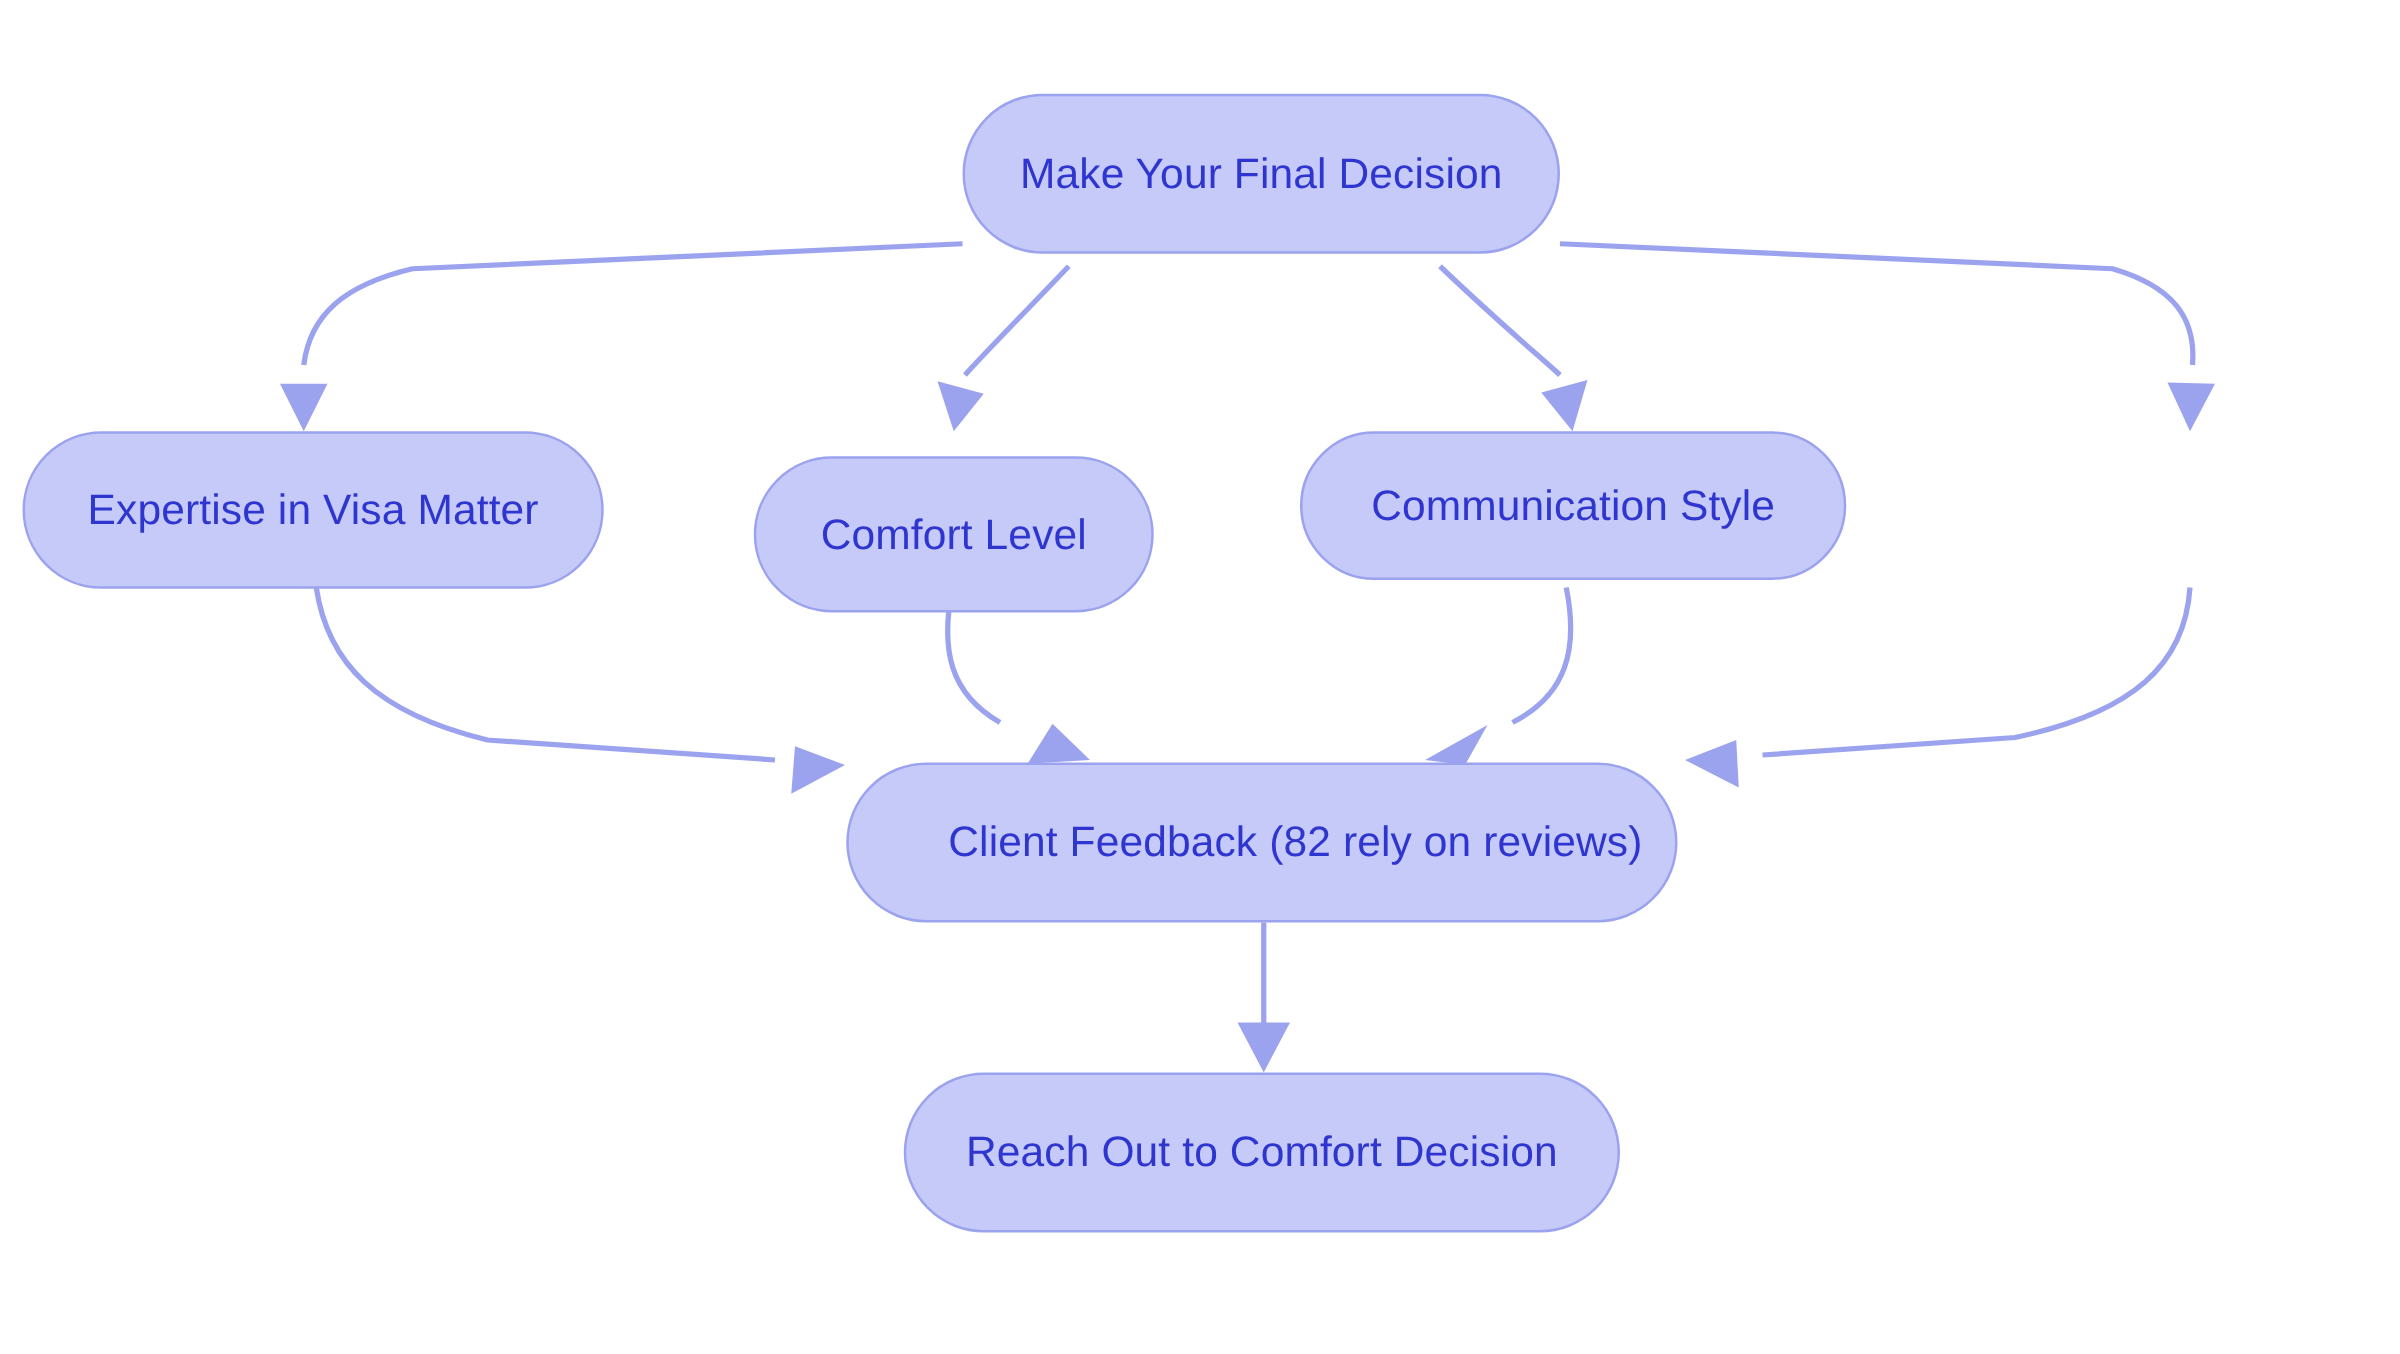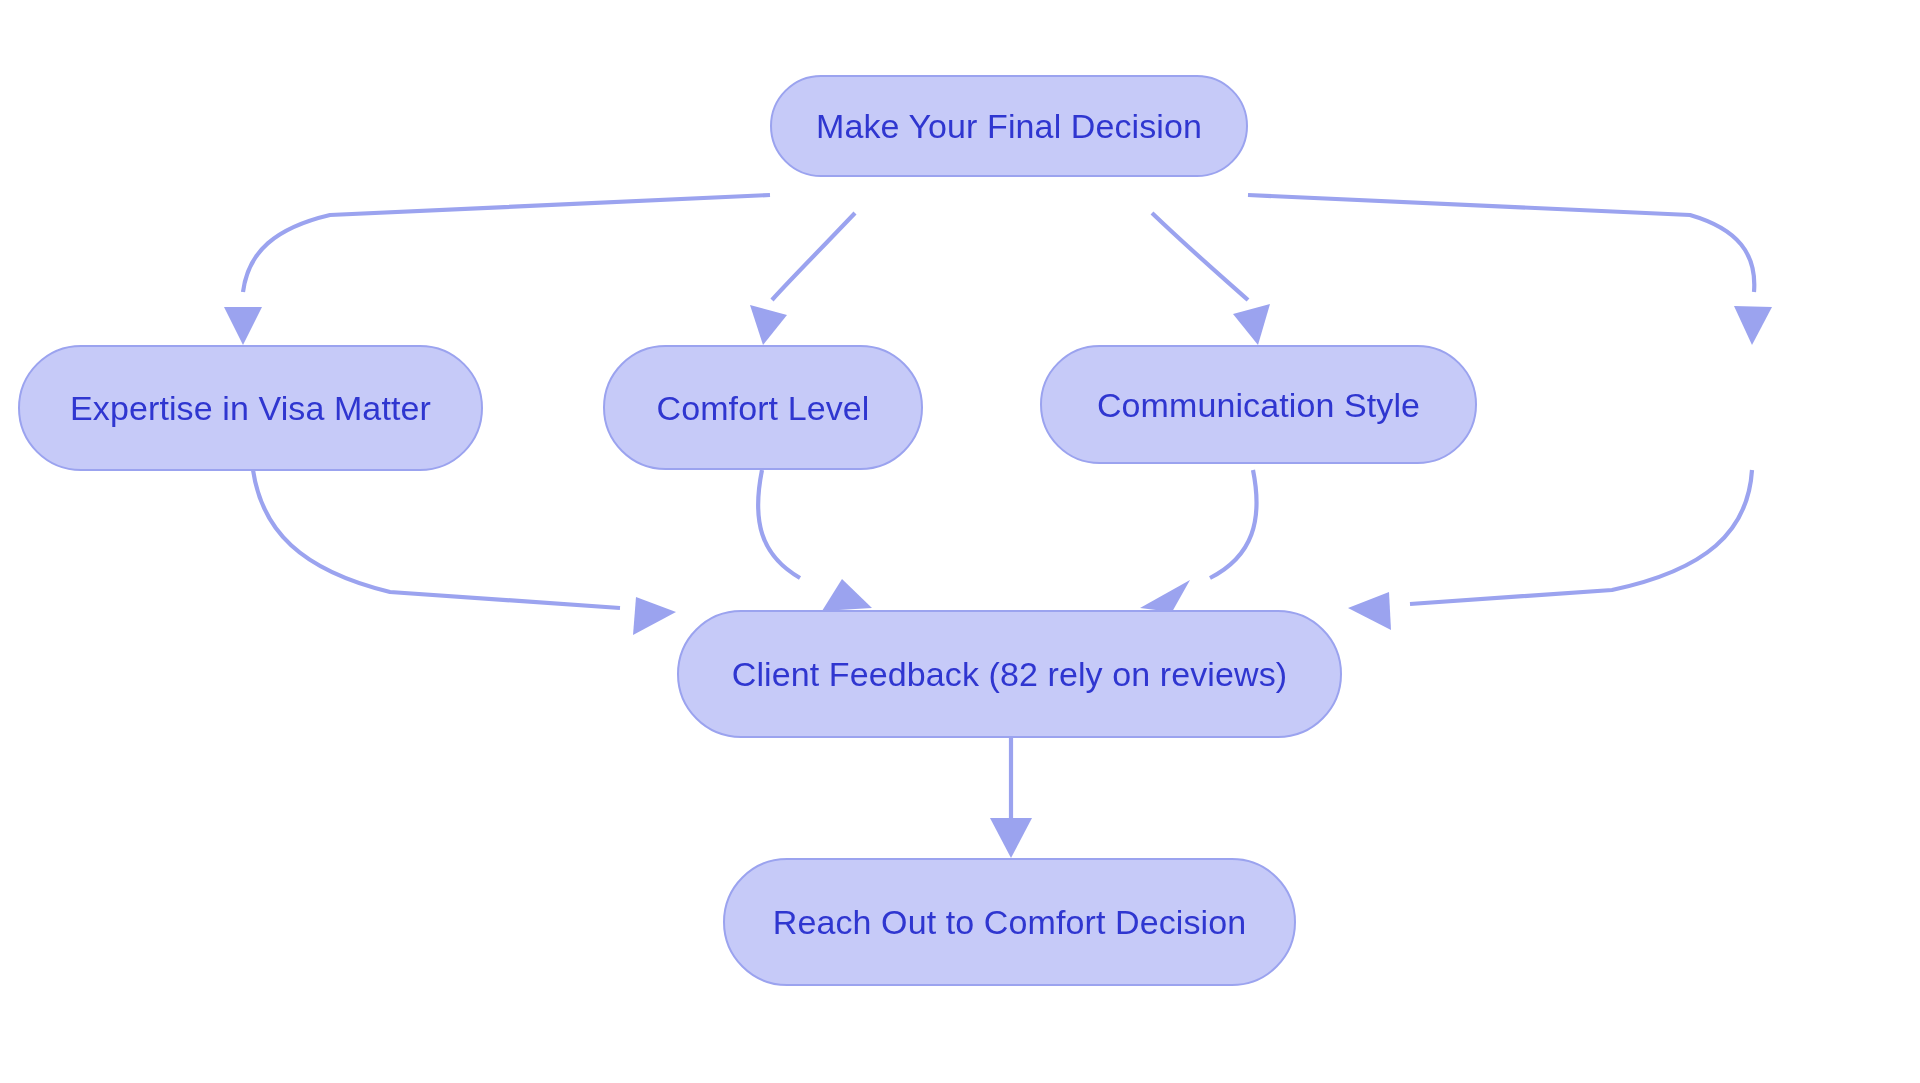--- a/index.html
+++ b/index.html
@@ -106,38 +106,38 @@
       <polygon class="edge-arrow" points="1348,608 1389,592 1391,630"></polygon>
     </g>
 
     <g>
       <path class="edge-path" d="M 1011,738 L 1011,820"></path>
       <polygon class="edge-arrow" points="1011,858 990,818 1032,818"></polygon>
     </g>
 
   </svg>
 
-  <div class="node" style="left:770px; top:75px; width:478px; height:102px;text-align:right;">
+  <div class="node" style="left:770px; top:75px; width:478px; height:128px;text-align:right;">
     <span class="node-label">Make Your Final Decision</span>
   </div>
 
   <div class="node" style="left:18px; top:345px; width:465px; height:126px;">
     <span class="node-label">Expertise in Visa Matter</span>
   </div>
 
-  <div class="node" style="left:603px; top:345px; width:320px; height:125px;align-items:center;">
+  <div class="node" style="left:603px; top:365px; width:320px; height:125px;align-items:center;">
     <span class="node-label">Comfort Level</span>
   </div>
 
   <div class="node" style="left:1040px; top:345px; width:437px; height:119px;">
     <span class="node-label">Communication Style</span>
   </div>
 
 
-  <div class="node" style="left:677px; top:610px; width:665px; height:128px;">
+  <div class="node" style="left:677px; top:610px; width:665px; height:128px;justify-content:flex-end;">
     <span class="node-label">Client Feedback (82 rely on reviews)</span>
   </div>
 
   <div class="node" style="left:723px; top:858px; width:573px; height:128px;">
     <span class="node-label">Reach Out to Comfort Decision</span>
   </div>
 
 </div>
 
 </body></html>

